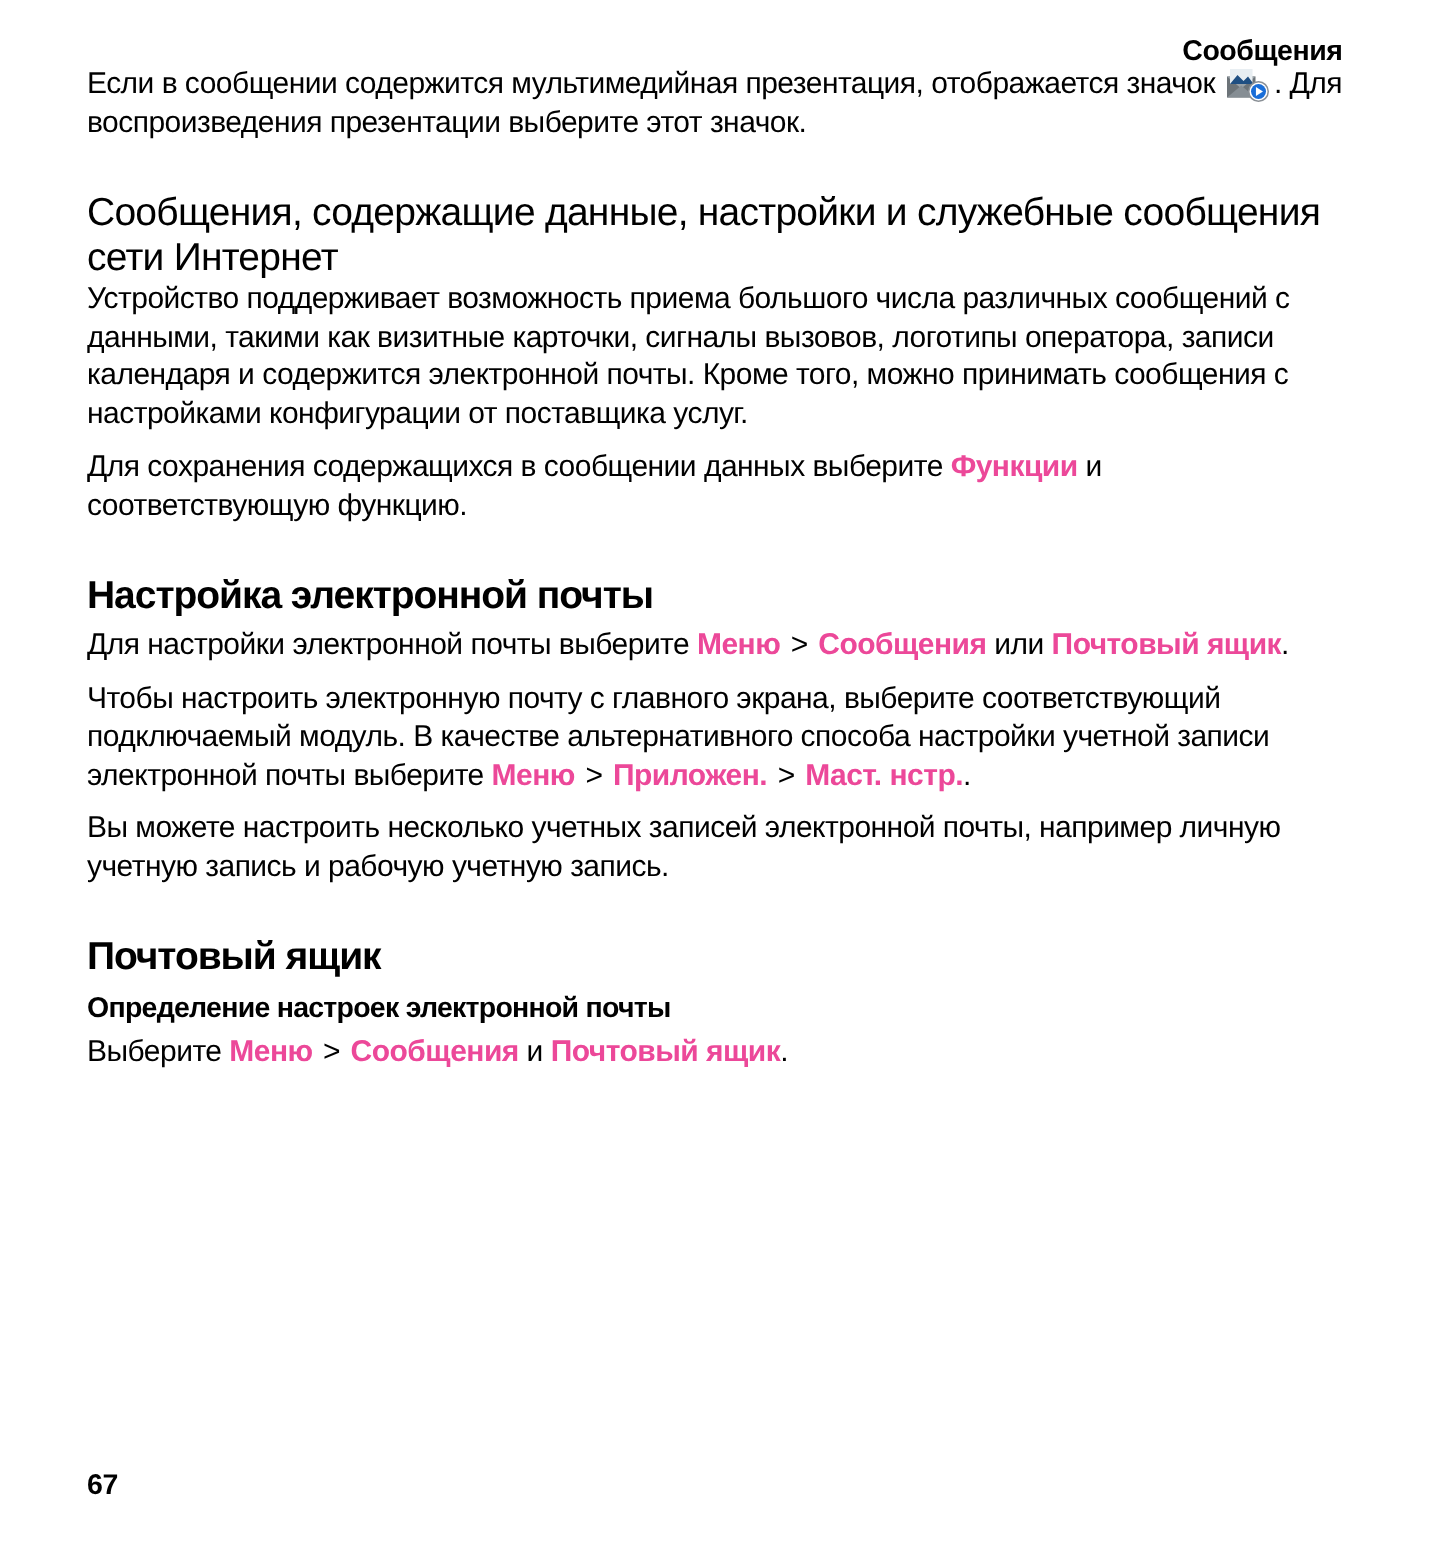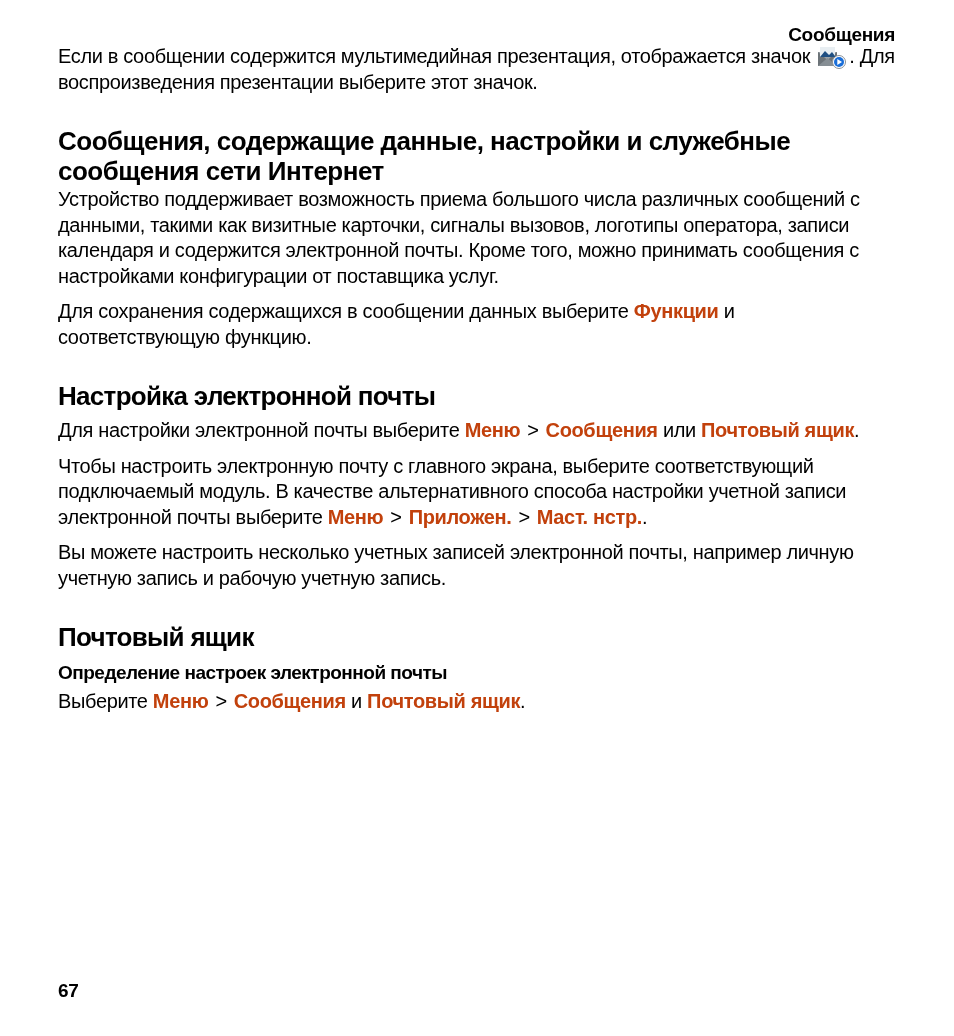--- a/index.html
+++ b/index.html
@@ -8,24 +8,24 @@
     font-family: "Liberation Sans", "DejaVu Sans", sans-serif;
     color: #000;
   }
   .header {
     position: absolute; top: 24px; right: 59px;
     font-size: 19px; font-weight: bold; letter-spacing: -0.3px;
   }
   .content { position: absolute; left: 58px; top: 44px; width: 840px; }
   p { margin: 0; font-size: 20px; line-height: 25.5px; letter-spacing: -0.35px; }
   .gap { margin-top: 10px; }
-  .link { color: #c2410c; font-weight: bold; }
+  .link { color: #ec4899; font-weight: bold; }
   .sep { padding: 0 7px; }
   h2.sub {
-    margin: 31px 0 1px 0; font-size: 26px; line-height: 30px; font-weight: bold; letter-spacing: -0.5px;
+    margin: 31px 0 1px 0; font-size: 26px; line-height: 30px; font-weight: normal; letter-spacing: -0.5px;
   }
   h1 {
     margin: 0; font-size: 26px; line-height: 40px; font-weight: bold; letter-spacing: -0.7px;
   }
   h3 {
     margin: 0; font-size: 19px; line-height: 32px; font-weight: bold; letter-spacing: -0.5px;
   }
   .icon-mms {
     display: inline-block; width: 30px; height: 24px; vertical-align: -6px; margin: 0 2px;
   }

